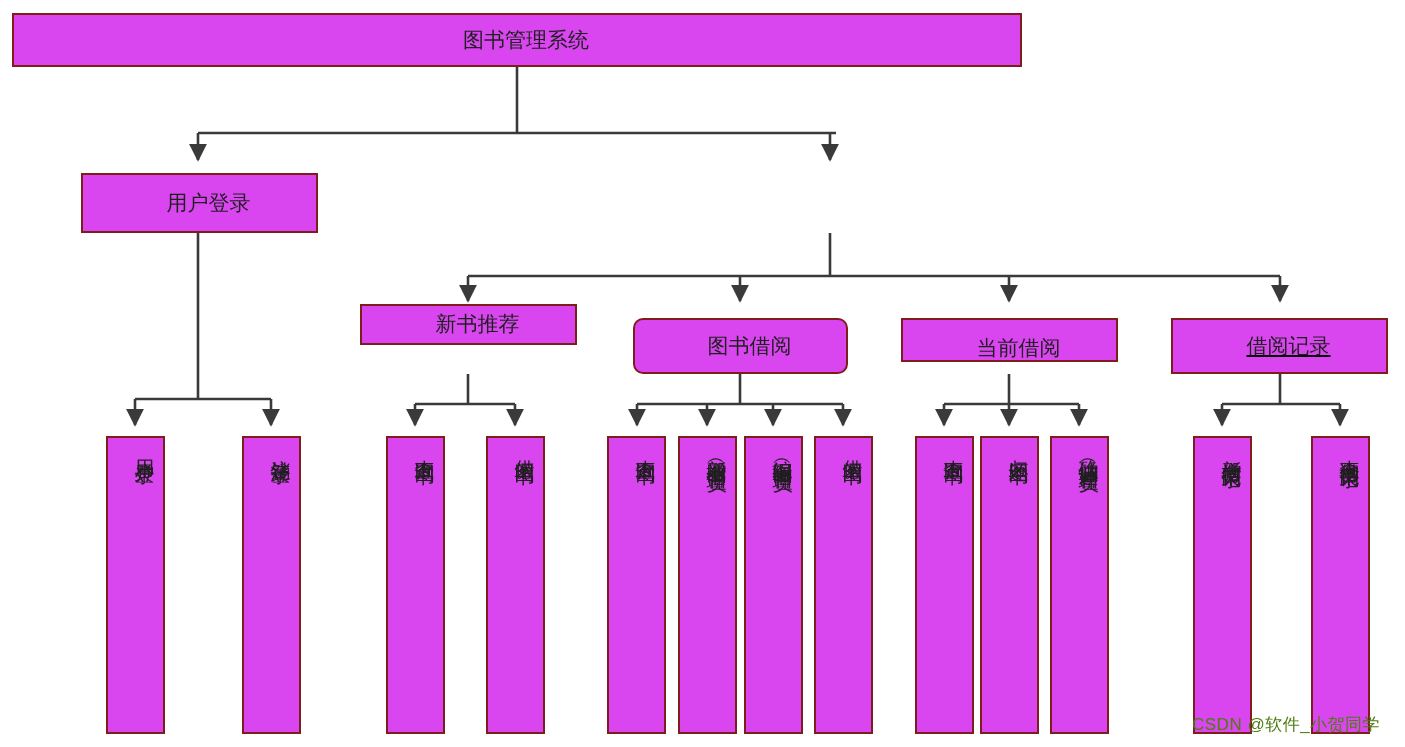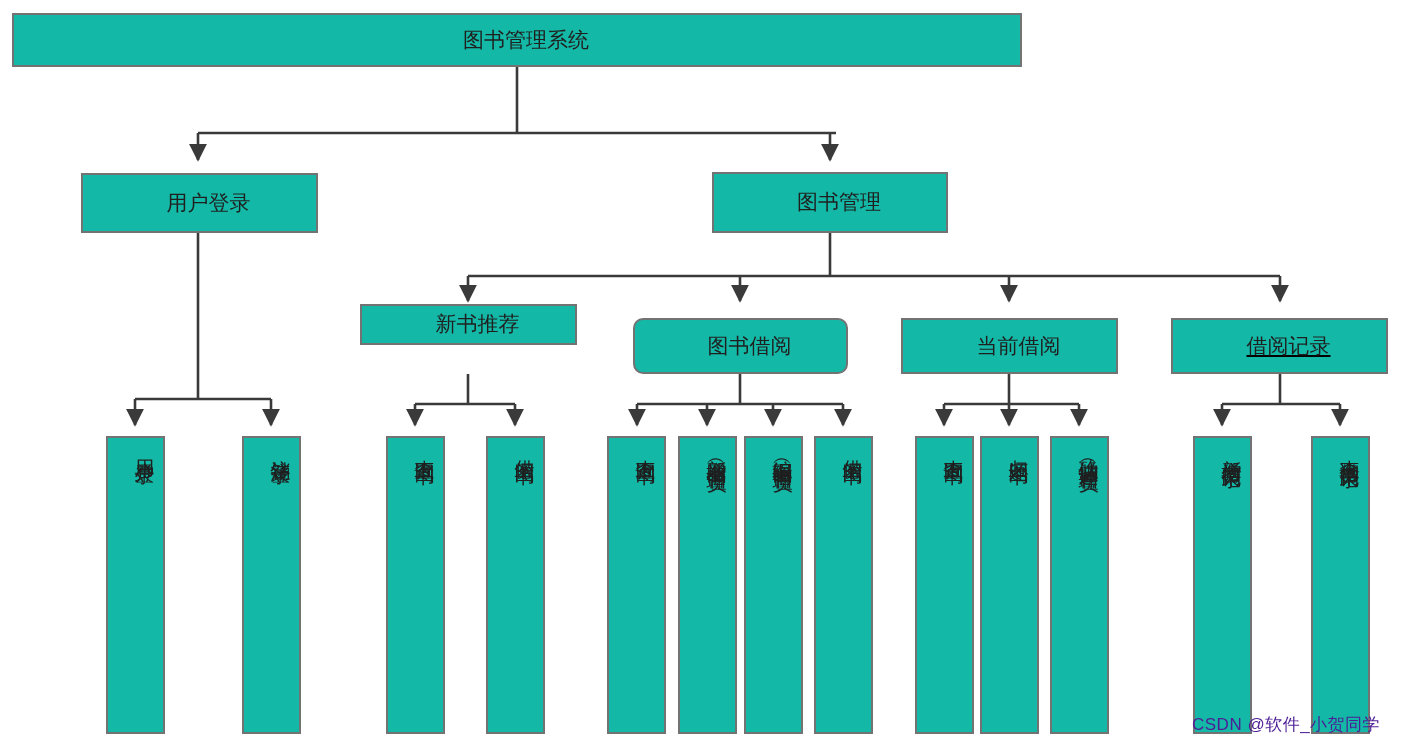--- a/index.html
+++ b/index.html
@@ -20,22 +20,22 @@
   svg#wires {
     position: absolute;
     left: 0;
     top: 0;
     width: 1405px;
     height: 747px;
   }
   .node {
     position: absolute;
     box-sizing: border-box;
-    background: #14b8a6;
-    border: 2px solid #737373;
+    background: #d946ef;
+    border: 2px solid #7f1d1d;
     display: flex;
     align-items: center;
     justify-content: center;
     z-index: 2;
     padding-left: 18px;
   }
   .node .label {
     color: #1f1f1f;
     font-size: 21px;
     line-height: 1.15;
@@ -55,21 +55,21 @@
     text-orientation: upright;
     letter-spacing: 2px;
     font-size: 20px;
     white-space: nowrap;
   }
   .watermark {
     position: absolute;
     left: 1192px;
     top: 713px;
     font-size: 17px;
-    color: #4c1d95;
+    color: #4d7c0f;
     letter-spacing: 0.5px;
     z-index: 3;
     white-space: nowrap;
   }
 </style>
 </head>
 <body>
 
 <div id="canvas">
 
@@ -124,33 +124,30 @@
   </svg>
 
   <div class="node horizontal" style="left:12px; top:13px; width:1010px; height:54px;">
     <span class="label">图书管理系统</span>
   </div>
 
   <div class="node horizontal" style="left:81px; top:173px; width:237px; height:60px;">
     <span class="label">用户登录</span>
   </div>
 
-  <div class="node horizontal" style="left:712px; top:172px; width:236px; height:61px;">
-    <span class="label">图书管理</span>
-  </div>
 
   <div class="node horizontal" style="left:360px; top:304px; width:217px; height:41px;">
     <span class="label">新书推荐</span>
   </div>
 
   <div class="node horizontal" style="left:633px; top:318px; width:215px; height:56px;border-radius:10px;">
     <span class="label">图书借阅</span>
   </div>
 
-  <div class="node horizontal" style="left:901px; top:318px; width:217px; height:56px;">
+  <div class="node horizontal" style="left:901px; top:318px; width:217px; height:44px;align-items:flex-end;">
     <span class="label">当前借阅</span>
   </div>
 
   <div class="node horizontal" style="left:1171px; top:318px; width:217px; height:56px;text-decoration:underline;">
     <span class="label">借阅记录</span>
   </div>
 
   <div class="node vertical" style="left:106px; top:436px; width:59px; height:298px;">
     <span class="label">用户登录</span>
   </div>

